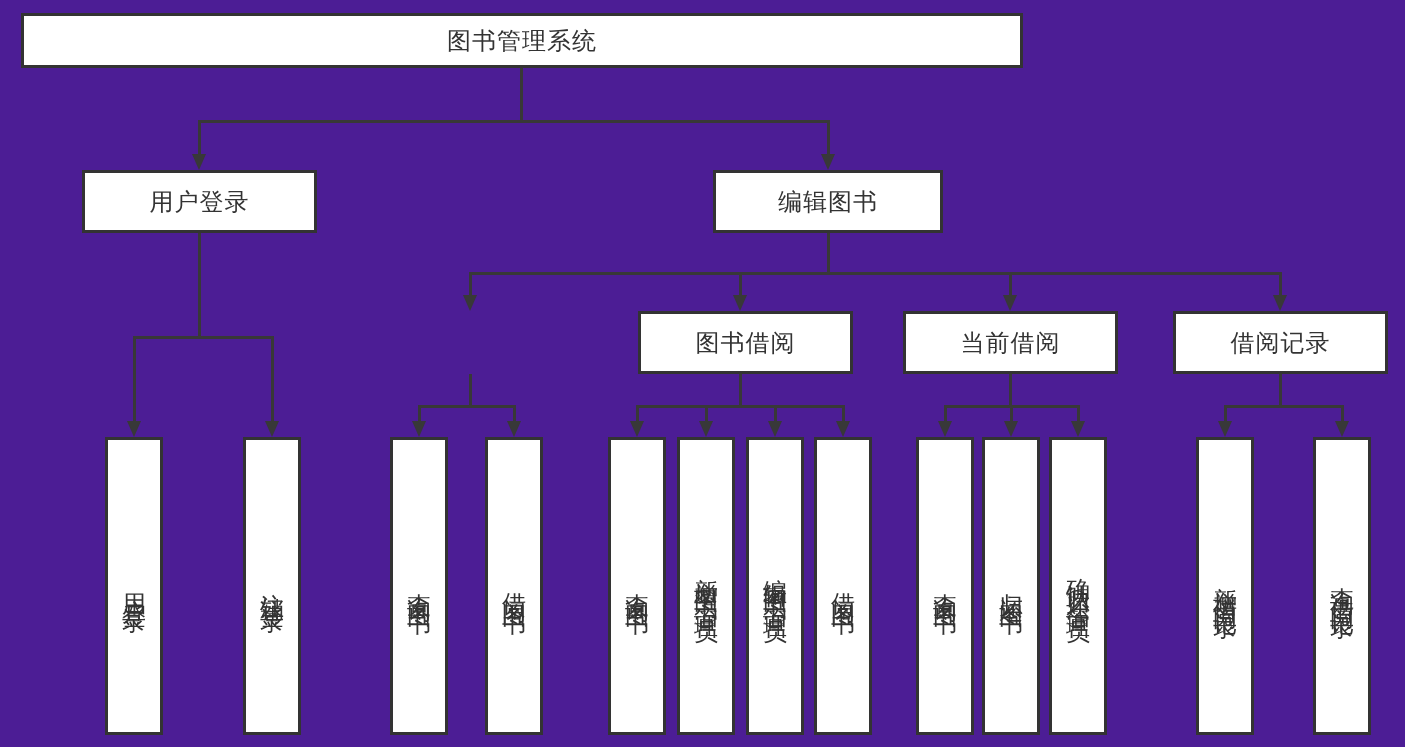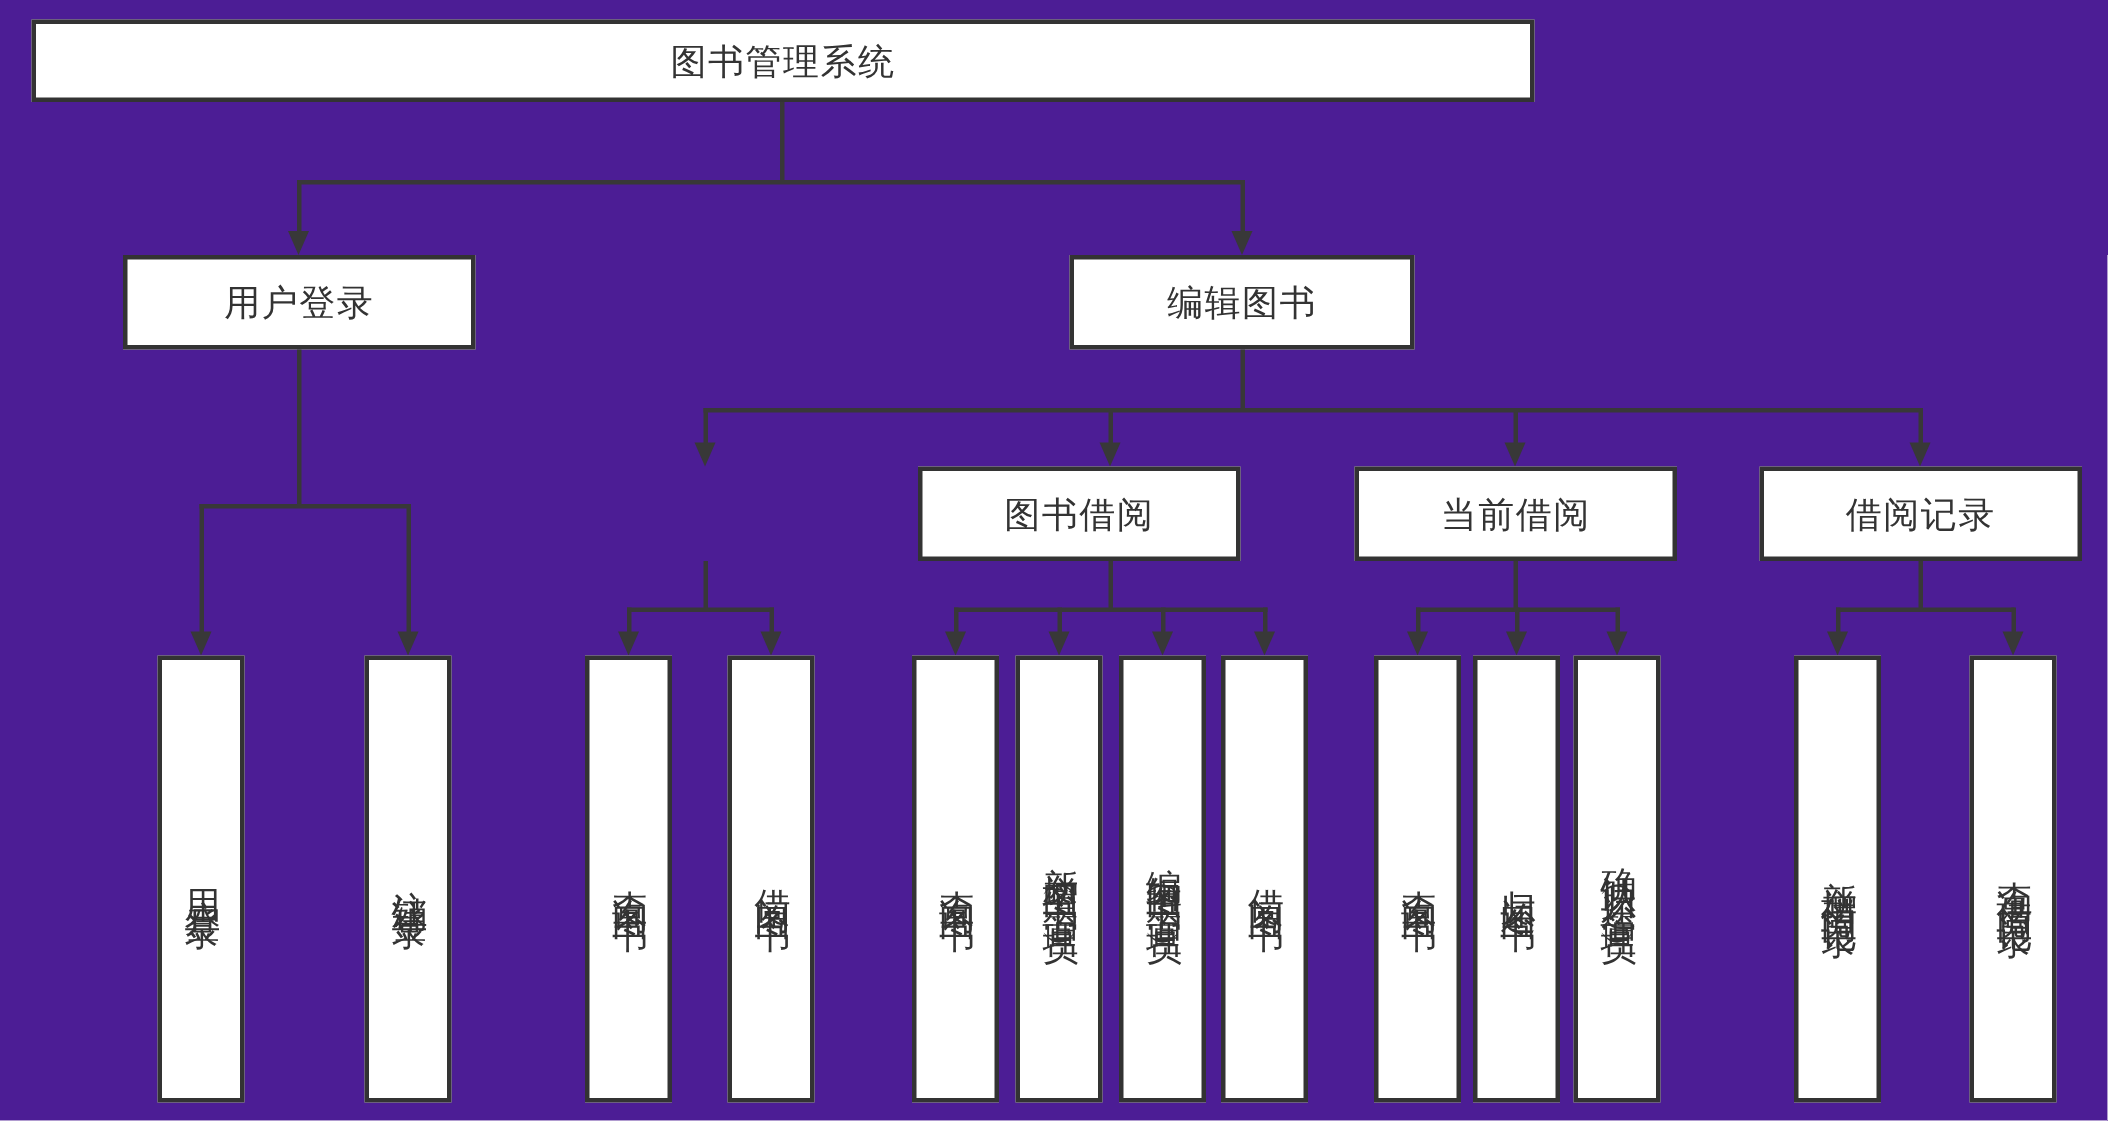--- a/index.html
+++ b/index.html
@@ -99,21 +99,21 @@
   <div class="hline" style="left:469px; top:272px; width:812px;"></div>
   <div class="vline" style="left:469px;  top:272px; height:26px;"></div>
   <div class="arrow" style="left:463px;  top:295px;"></div>
   <div class="vline" style="left:739px;  top:272px; height:26px;"></div>
   <div class="arrow" style="left:733px;  top:295px;"></div>
   <div class="vline" style="left:1009px; top:272px; height:26px;"></div>
   <div class="arrow" style="left:1003px; top:295px;"></div>
   <div class="vline" style="left:1279px; top:272px; height:26px;"></div>
   <div class="arrow" style="left:1273px; top:295px;"></div>
 
-  <div class="node" style="left:612px;  top:311px; width:215px; height:63px;">图书借阅</div>
+  <div class="node" style="left:638px;  top:311px; width:215px; height:63px;">图书借阅</div>
   <div class="node" style="left:903px;  top:311px; width:215px; height:63px;">当前借阅</div>
   <div class="node" style="left:1173px; top:311px; width:215px; height:63px;">借阅记录</div>
 
   <div class="vline" style="left:469px; top:374px; height:33px;"></div>
   <div class="hline" style="left:418px; top:405px; width:98px;"></div>
   <div class="vline" style="left:418px; top:405px; height:20px;"></div>
   <div class="arrow" style="left:412px; top:421px;"></div>
   <div class="vline" style="left:513px; top:405px; height:20px;"></div>
   <div class="arrow" style="left:507px; top:421px;"></div>
 

